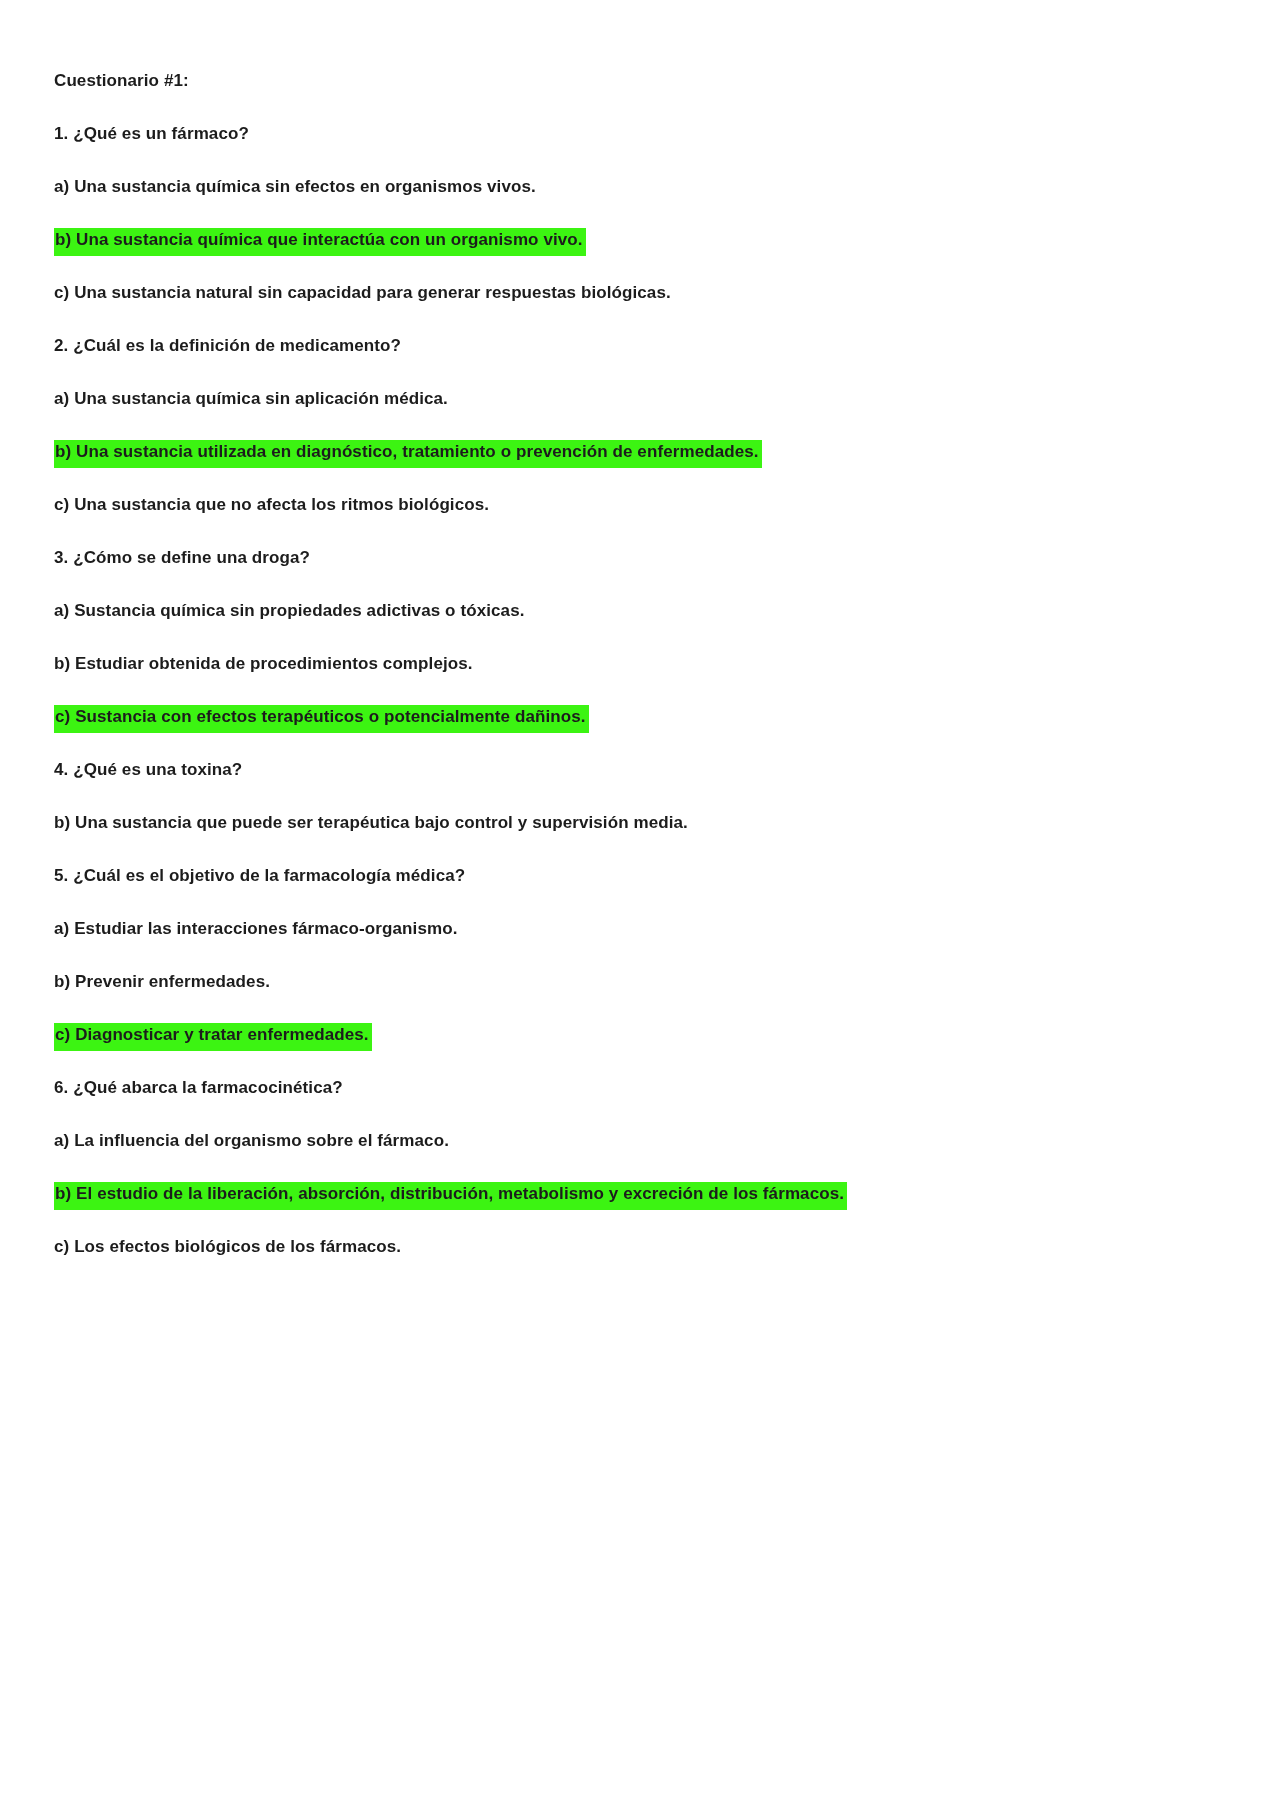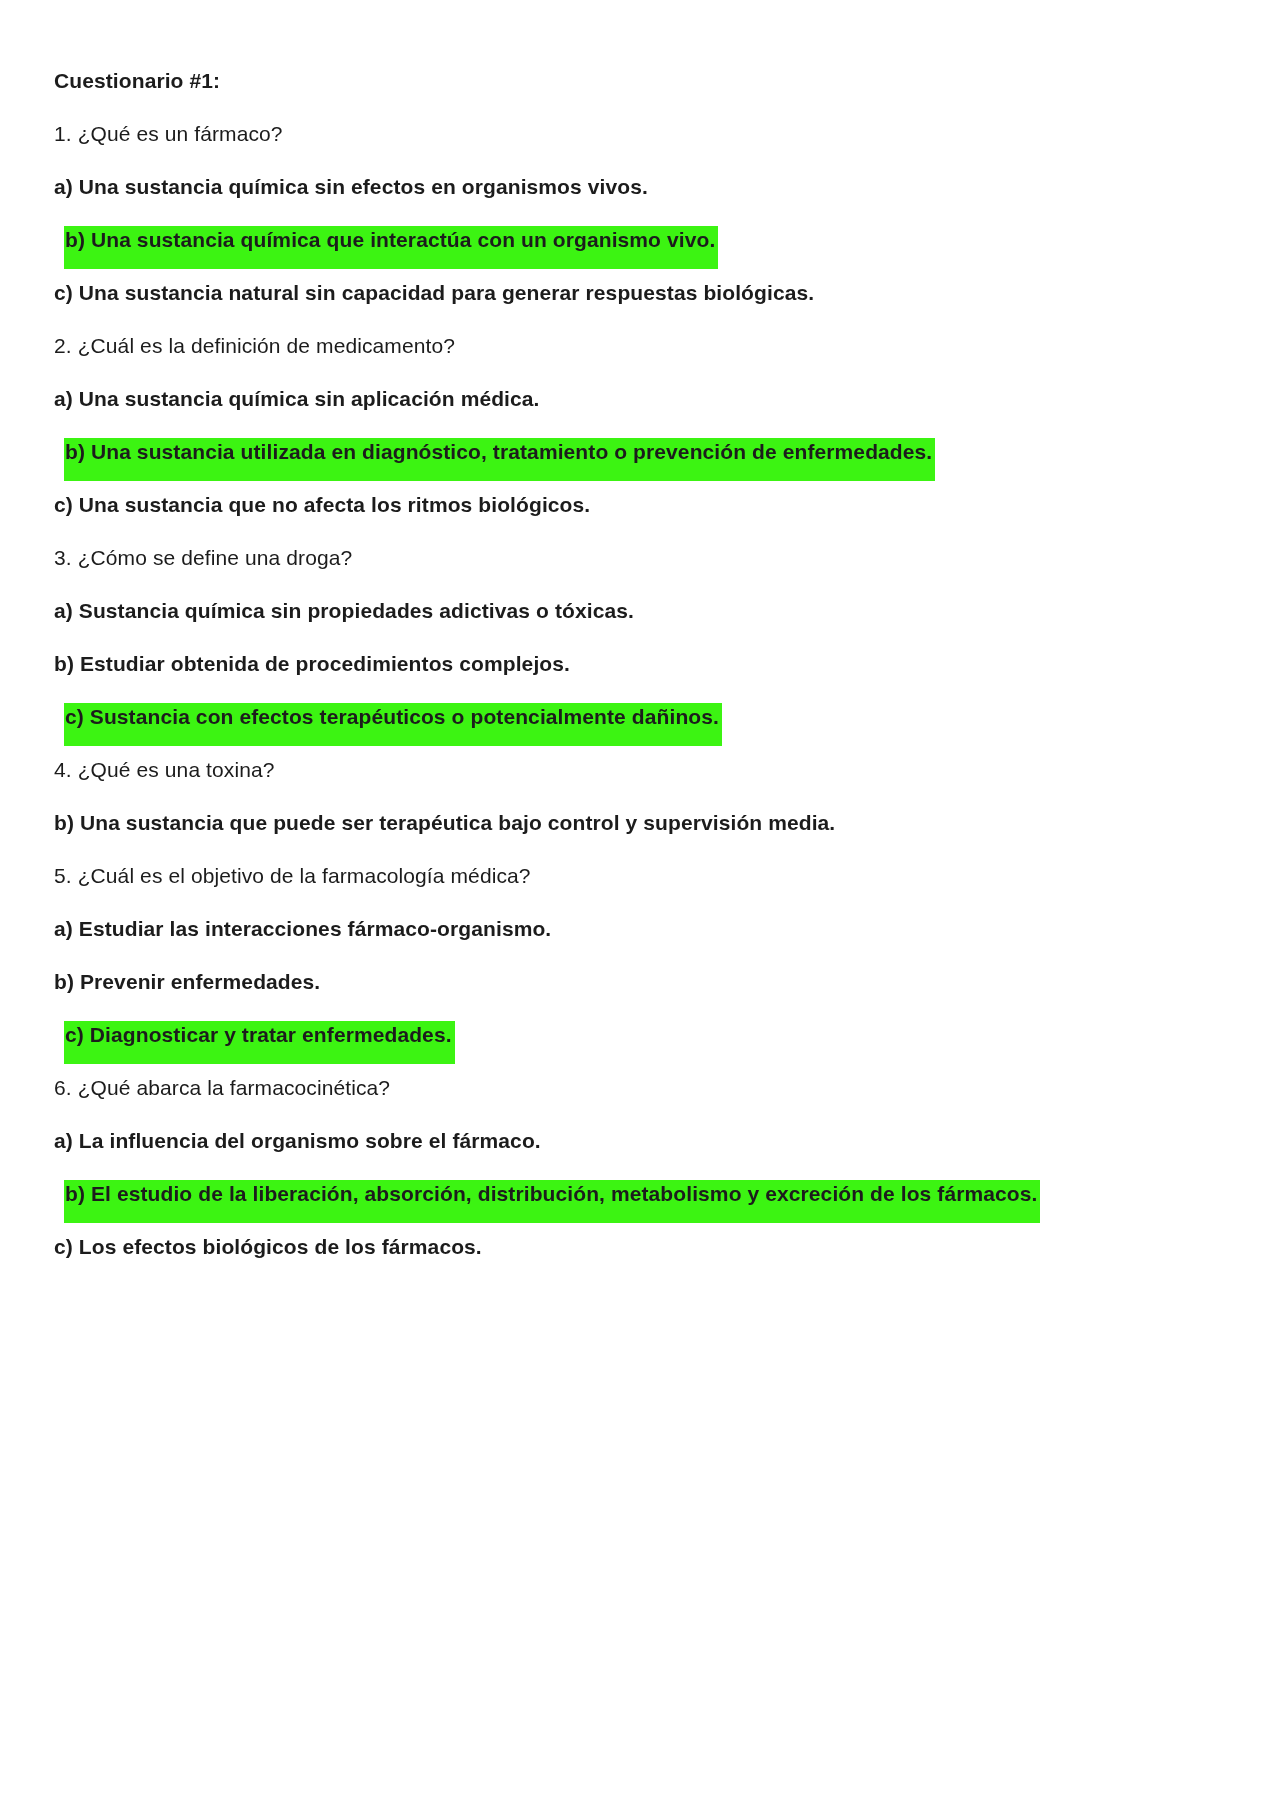--- a/index.html
+++ b/index.html
@@ -16,38 +16,37 @@
   }
   .page {
     width: 1280px;
     min-height: 1811px;
     box-sizing: border-box;
     padding: 68px 70px 60px 54px;
     background: #ffffff;
   }
   p {
     margin: 0 0 27px 0;
-    font-size: 21px;
+    font-size: 17px;
     line-height: 26px;
     letter-spacing: 0.1px;
   }
   .title {
     font-weight: bold;
   }
   .question {
-    font-weight: normal;
+    font-weight: bold;
     margin-top: 16px;
   }
   .option {
     font-weight: bold;
   }
   .highlight {
     background-color: var(--hl, #3cf412);
-    padding: 2px 3px 18px 1px;
-    margin-left: 10px;
+    padding: 2px 3px 7px 1px;
   }
 </style>
 </head>
 <body style="color: rgb(28, 28, 28);">
 
 <div class="page">
   <p class="title">Cuestionario #1:</p>
   <div id="questions">
       <p class="question">1. ¿Qué es un fármaco?</p>
       <p class="option"><span>a) Una sustancia química sin efectos en organismos vivos.</span></p>

